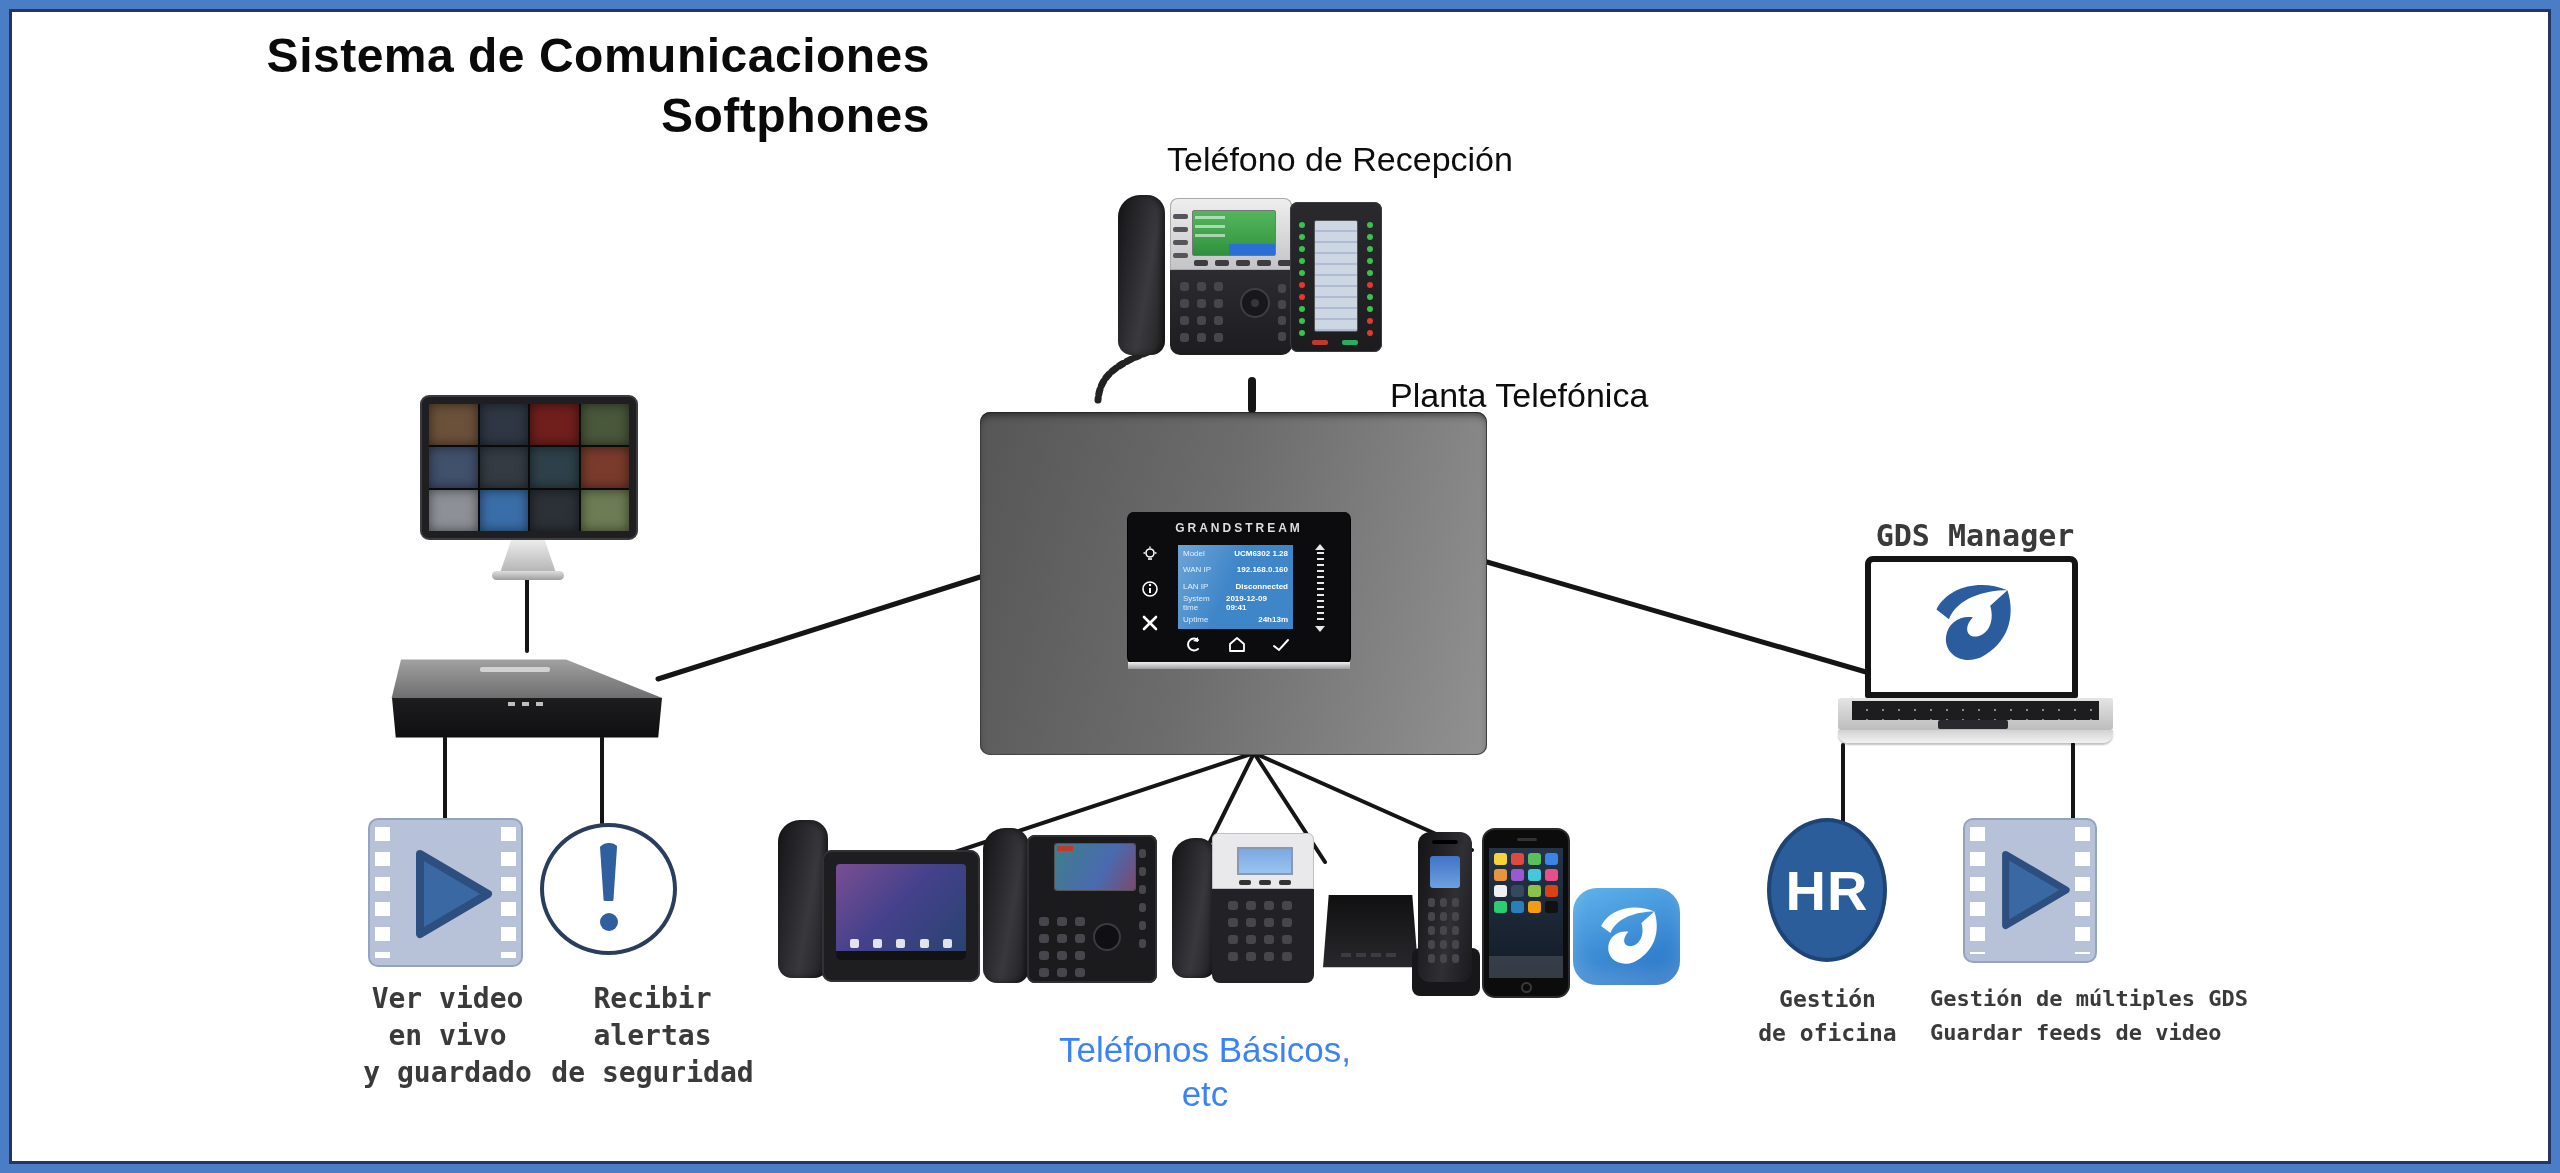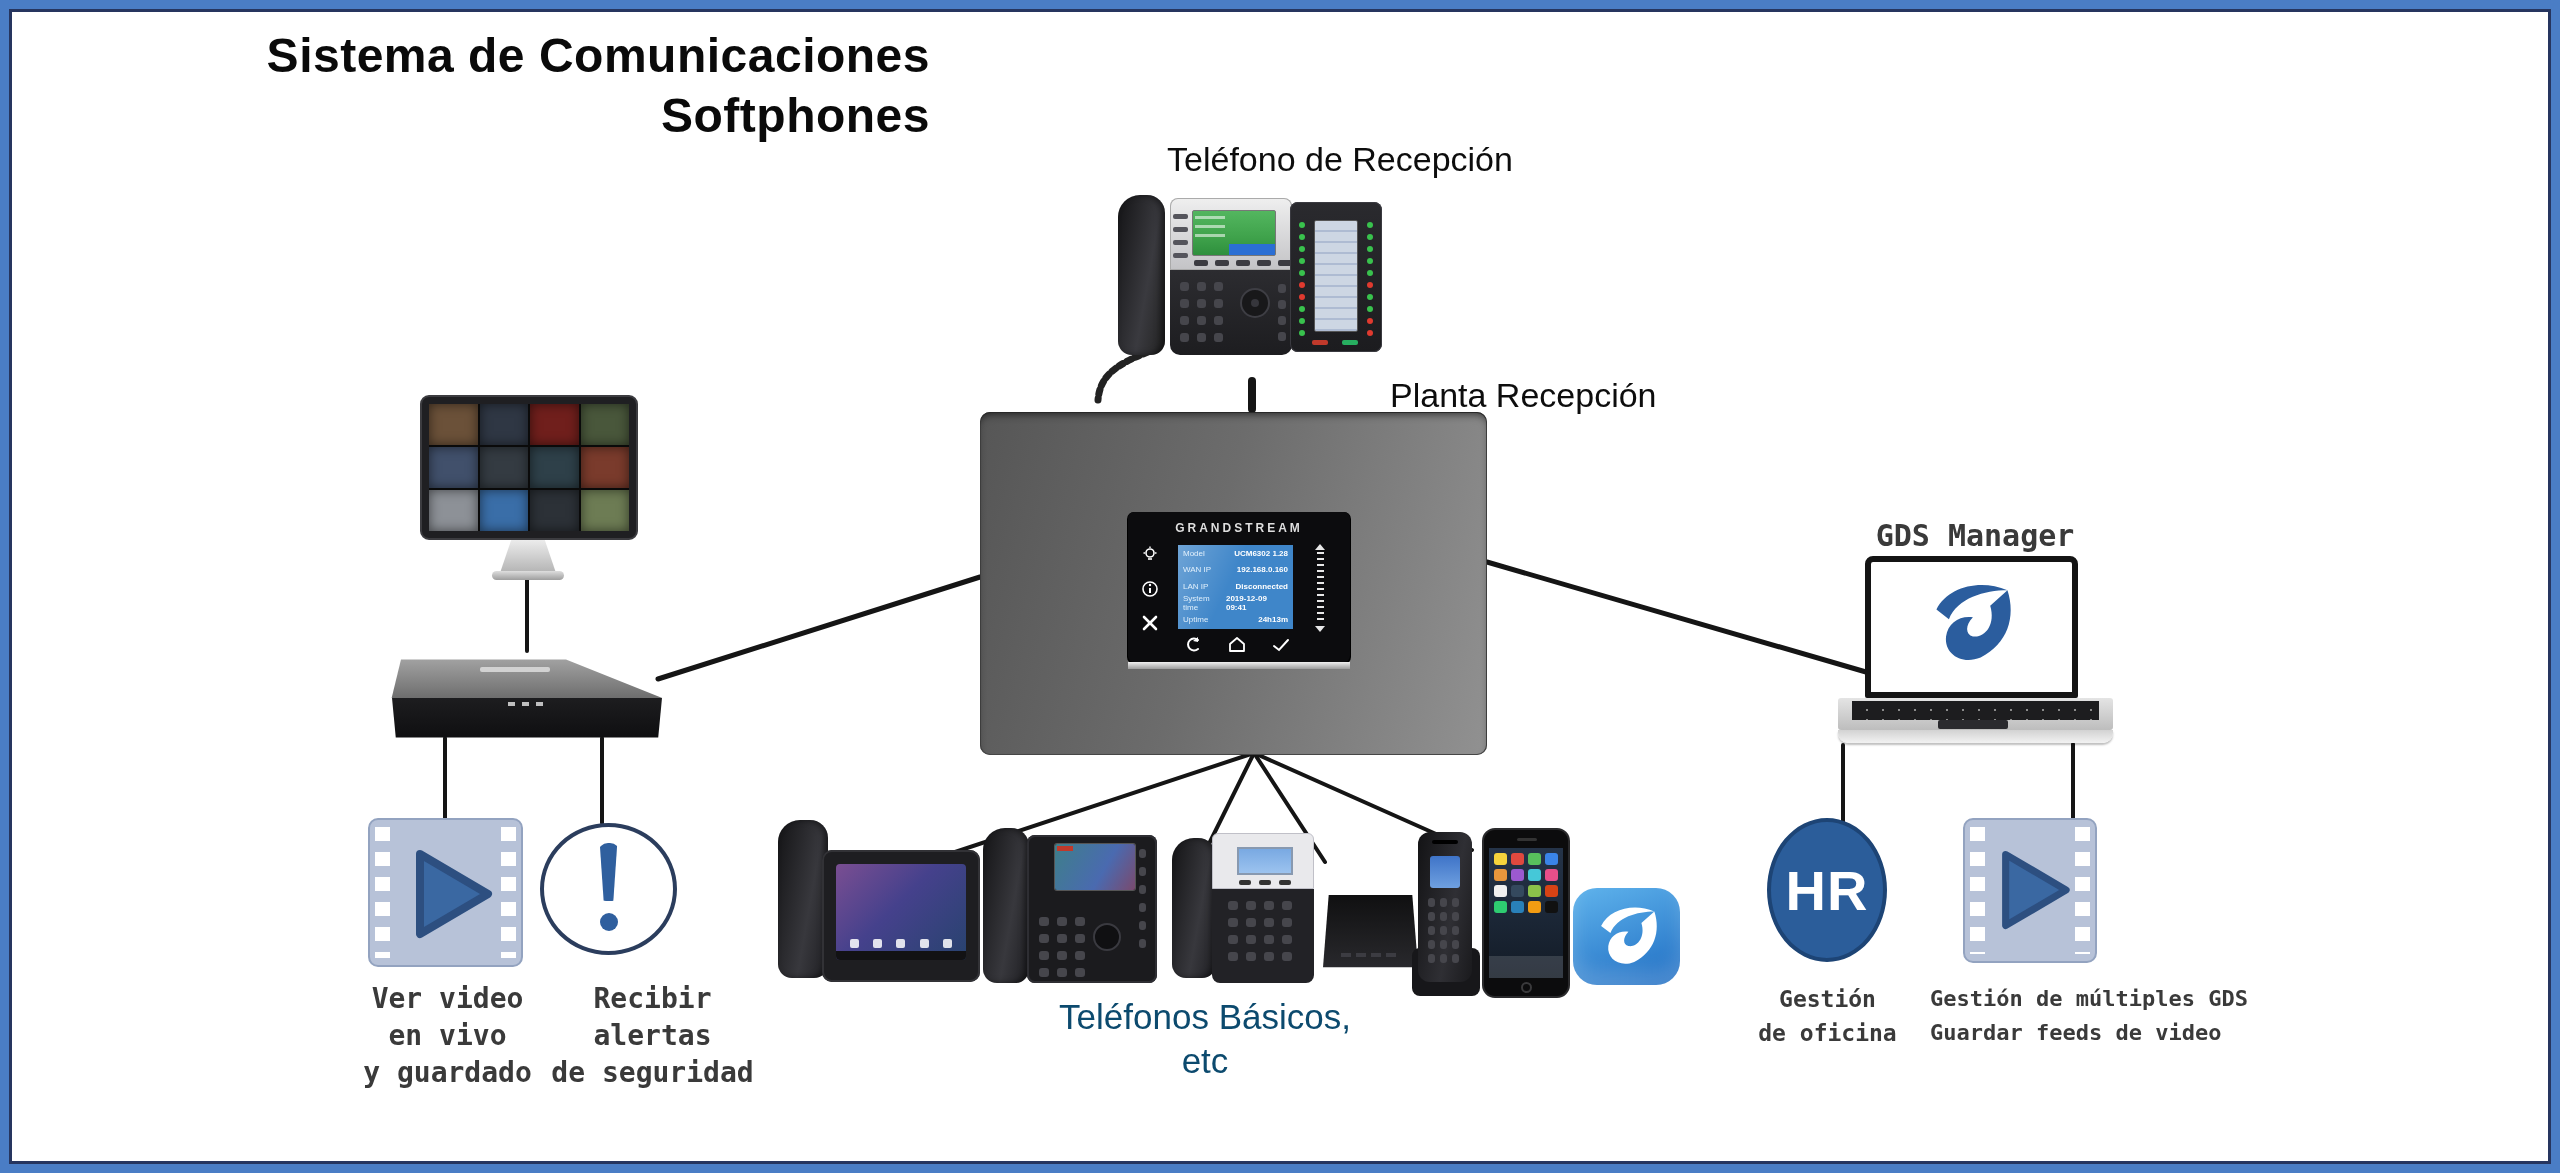--- a/index.html
+++ b/index.html
@@ -148,21 +148,21 @@
         background:linear-gradient(#253449,#131b26)}
   #iphone .apps{display:grid;grid-template-columns:repeat(4,1fr);gap:4px;padding:5px}
   #iphone .apps .cell{height:12px;border-radius:3px}
   #iphone .dockbar{position:absolute;left:0;bottom:0;width:100%;height:22px;background:rgba(255,255,255,.14)}
   #iphone .home{position:absolute;left:37px;bottom:3px;width:11px;height:11px;border-radius:50%;
         border:2px solid #3a3a3c}
   #wave{left:1573px;top:888px;width:107px;height:97px;border-radius:24px;
         background:linear-gradient(160deg,var(--wave-top),var(--wave-bottom));
         box-shadow:inset 0 -14px 18px rgba(255,255,255,.18)}
   #wave svg{position:absolute;left:18px;top:12px}
-  #phones-label{left:955px;top:995px;width:500px;text-align:center;font-size:35px;line-height:44px;color:#0c4a6e}
+  #phones-label{left:955px;top:1028px;width:500px;text-align:center;font-size:35px;line-height:44px;color:#3b82f6}
 
   
   #gds-label{left:1810px;top:518px;width:330px;font-size:30px}
   #laptop-screen{left:1865px;top:556px;width:213px;height:142px;border-radius:8px 8px 2px 2px;
         background:#fff;border:6px solid #141414}
   #laptop-screen svg{position:absolute;left:52px;top:6px}
   #laptop-deck{left:1838px;top:698px;width:275px;height:32px;border-radius:3px;
         background:linear-gradient(#e4e4e4,#bdbdbd)}
   #laptop-keys{left:14px;top:3px;width:247px;height:19px;
         background:repeating-linear-gradient(90deg,#1d1d1f 0 14px,#8a8a8a 14px 16px),
@@ -279,21 +279,21 @@
             <span class="led g"></span>
             <span class="led g"></span>
             <span class="led r"></span>
             <span class="led r"></span>
           </div>
       <div class="abs" id="r-mbtn-r"></div>
       <div class="abs" id="r-mbtn-g"></div>
     </div>
   </div>
 
-  <div class="abs big-label" id="pbx-label">Planta Recepción</div>
+  <div class="abs big-label" id="pbx-label">Planta Telefónica</div>
   <div class="abs" id="pbx">
     <div class="abs" id="pbx-panel">
       <div class="abs" id="pbx-brand">GRANDSTREAM</div>
       <div class="abs" id="pbx-screen">
             <div class="pbx-row">
               <span class="k">Model</span>
               <span class="v">UCM6302 1.28</span>
             </div>
             <div class="pbx-row">
               <span class="k">WAN IP</span>

